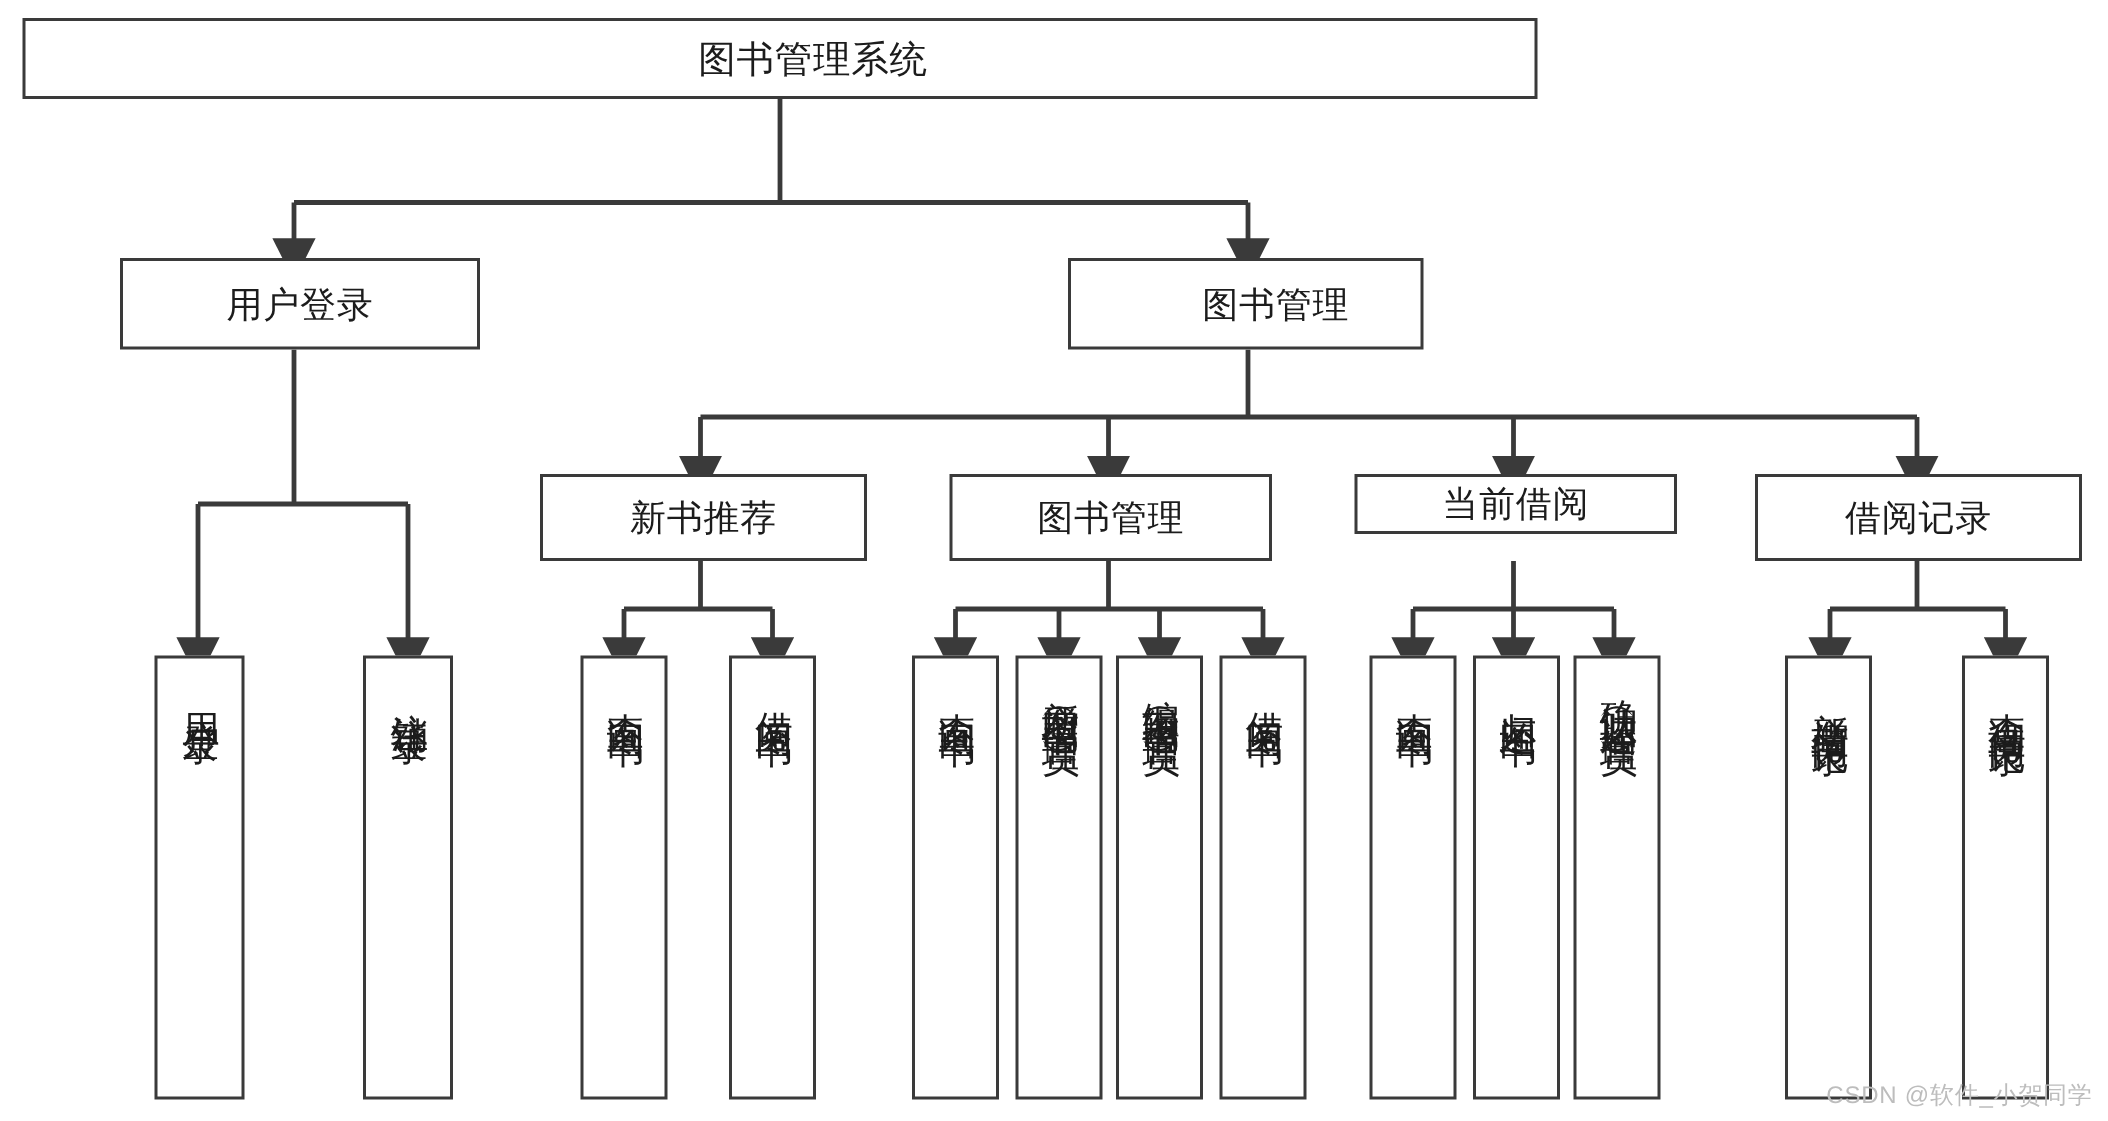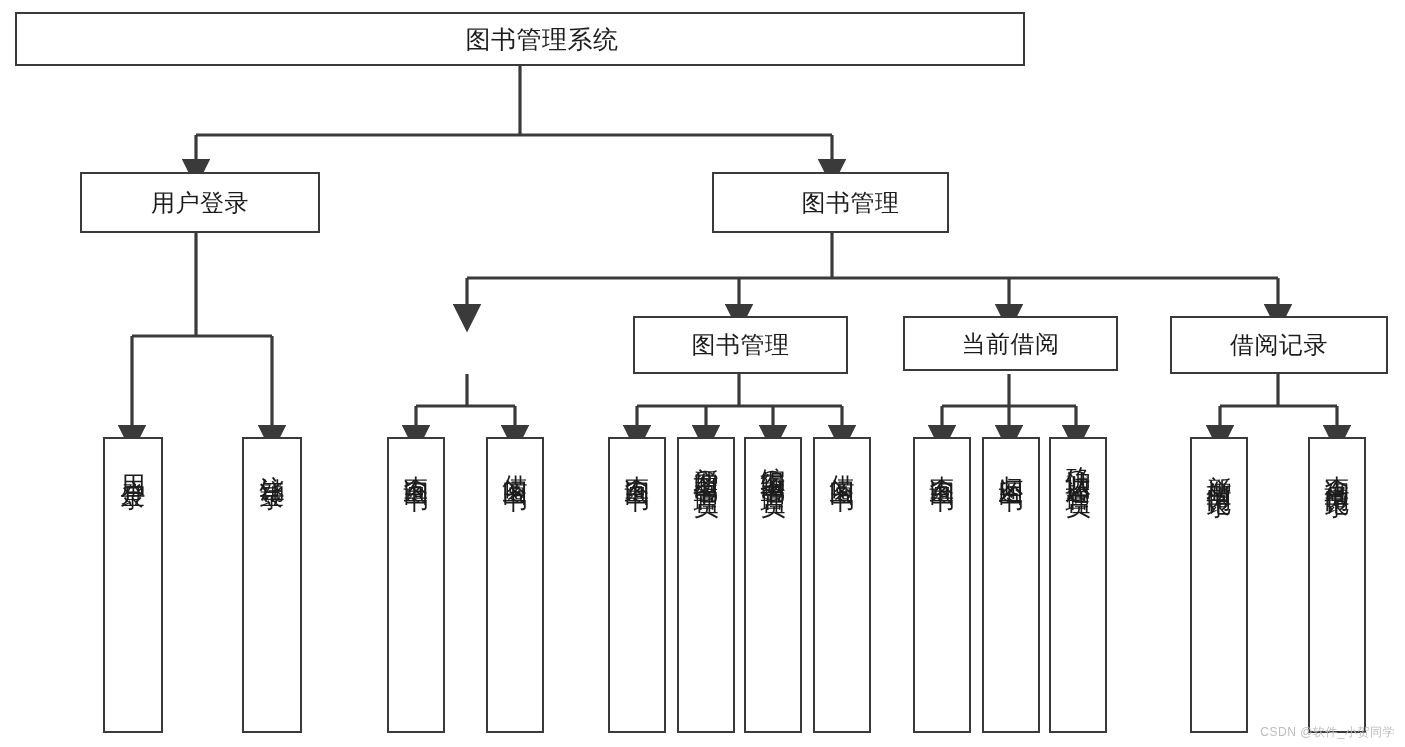--- a/index.html
+++ b/index.html
@@ -57,21 +57,21 @@
     color: #1c1c1c;
   }
   #title-node {
     font-size: 25px;
     padding-left: 44px;
   }
   #watermark {
     position: absolute;
     right: 10px;
     bottom: 6px;
-    font-size: 12px;
+    font-size: 16px;
     color: #bdbdbd;
     letter-spacing: 0.5px;
     white-space: nowrap;
     z-index: 5;
   }
 </style>
 </head>
 <body>
 
 <div id="canvas">
@@ -125,24 +125,25 @@
       <path d="M1337,406 L1337,428" marker-end="url(#arrow)"></path>
     </g>
   </svg>
 
   <div class="node horiz" id="title-node" style="left:15px; top:12px; width:1010px; height:54px;">图书管理系统</div>
 
   <div class="node horiz" style="left:80px; top:172px; width:240px; height:61px;">用户登录</div>
 
   <div class="node horiz" style="left:712px; top:172px; width:237px; height:61px;padding-left:40px;">图书管理</div>
 
+  <div class="node horiz" style="left:360px; top:316px; width:218px; height:58px;">新书推荐</div>
 
   <div class="node horiz" style="left:633px; top:316px; width:215px; height:58px;">图书管理</div>
 
-  <div class="node horiz" style="left:903px; top:316px; width:215px; height:55px;font-family:Liberation Mono, monospace;">当前借阅</div>
+  <div class="node horiz" style="left:903px; top:316px; width:215px; height:40px;font-family:Liberation Mono, monospace;">当前借阅</div>
 
   <div class="node horiz" style="left:1170px; top:316px; width:218px; height:58px;">借阅记录</div>
 
   <div class="node vert" style="left:103px; top:437px; width:60px; height:296px;">
     <span class="vlabel">用户登录</span>
   </div>
 
   <div class="node vert" style="left:242px; top:437px; width:60px; height:296px;">
     <span class="vlabel">注销登录</span>
   </div>

